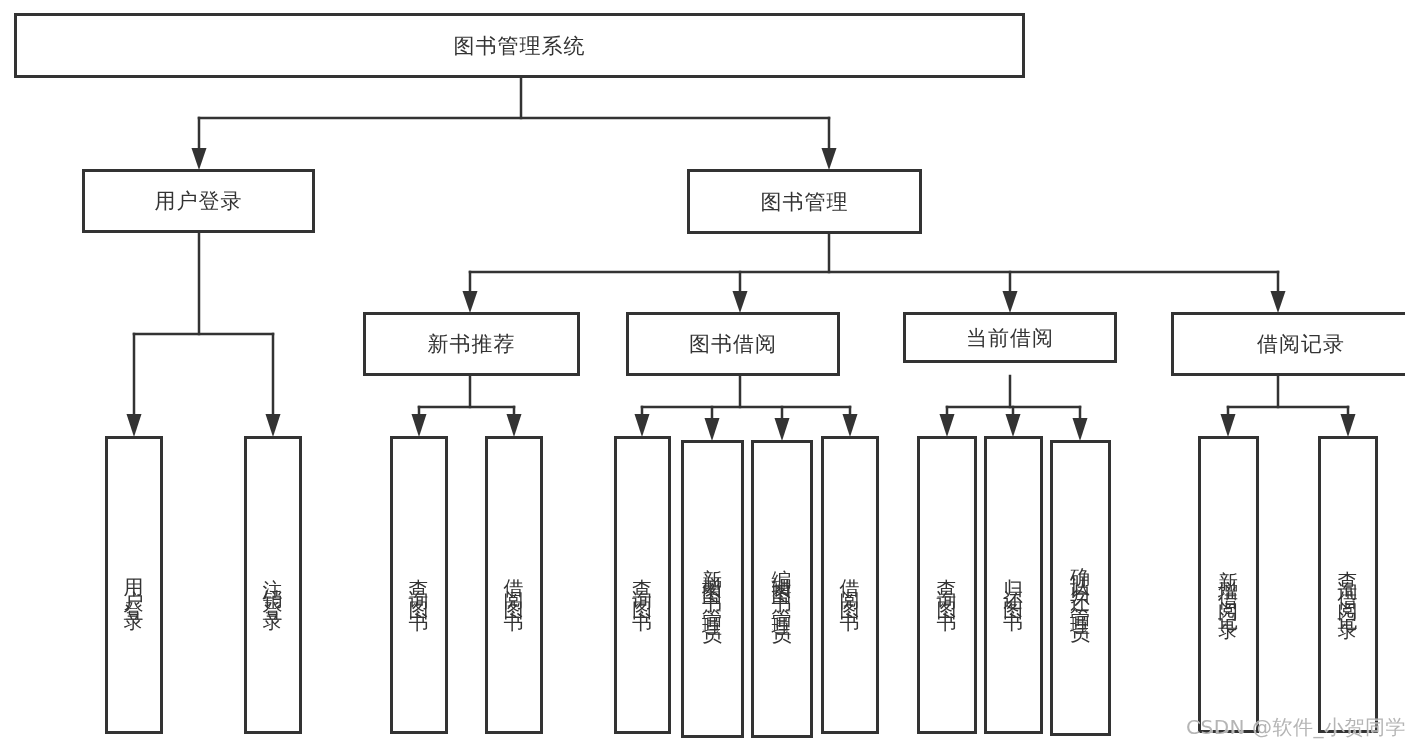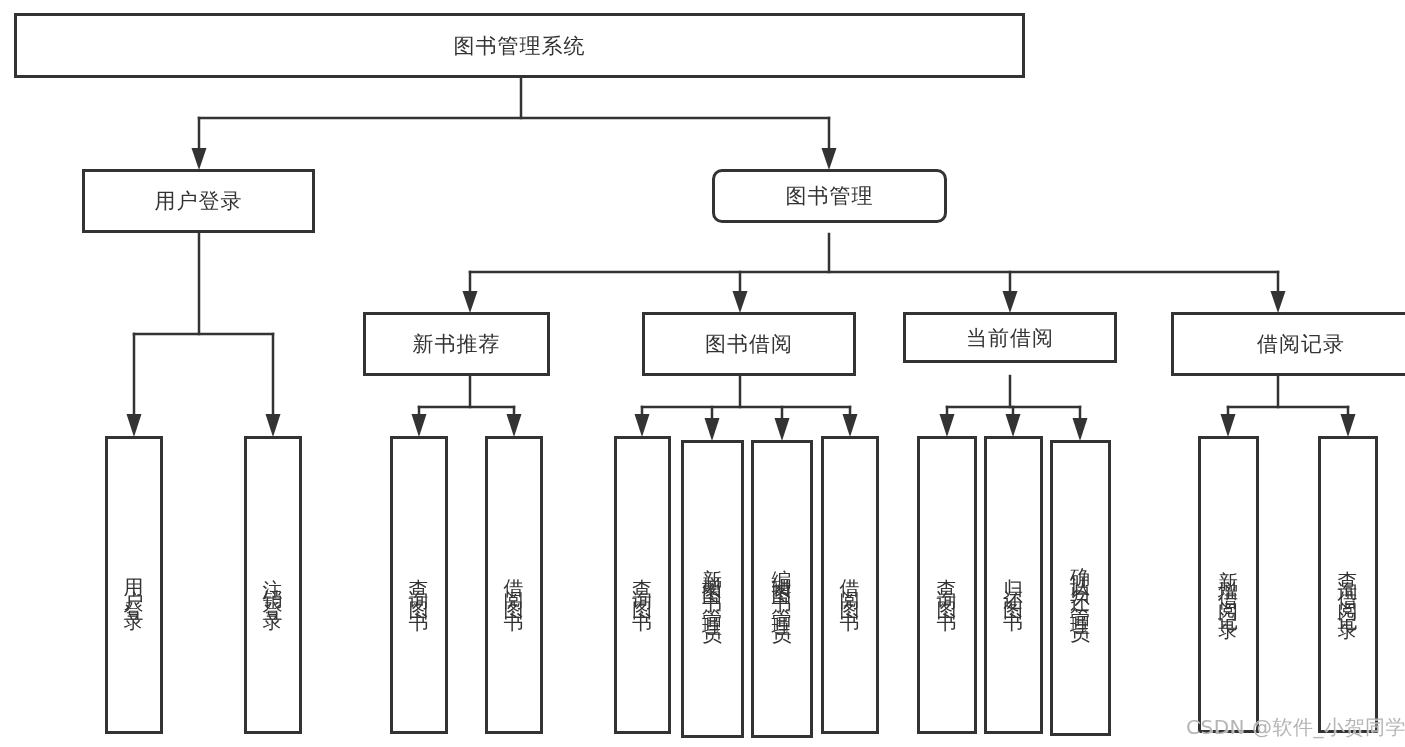--- a/index.html
+++ b/index.html
@@ -100,28 +100,28 @@
       <polygon points="1340.5,414 1355.5,414 1348,437"></polygon>
   </svg>
 
   <div class="node" style="left:14px;top:13px;width:1011px;height:65px;">
     <span>图书管理系统</span>
   </div>
 
   <div class="node" style="left:82px;top:169px;width:233px;height:64px;">
     <span>用户登录</span>
   </div>
-  <div class="node" style="left:712px;top:169px;width:235px;height:54px;border-radius:10px;">
+  <div class="node" style="left:687px;top:169px;width:235px;height:65px;">
     <span>图书管理</span>
   </div>
 
-  <div class="node" style="left:363px;top:312px;width:187px;height:64px;">
+  <div class="node" style="left:363px;top:312px;width:217px;height:64px;">
     <span>新书推荐</span>
   </div>
-  <div class="node" style="left:642px;top:312px;width:214px;height:64px;">
+  <div class="node" style="left:626px;top:312px;width:214px;height:64px;">
     <span>图书借阅</span>
   </div>
   <div class="node" style="left:903px;top:312px;width:214px;height:51px;">
     <span>当前借阅</span>
   </div>
   <div class="node" style="left:1171px;top:312px;width:260px;height:64px;font-family:Liberation Serif, serif;">
     <span>借阅记录</span>
   </div>
 
   <div class="node leaf" style="left:105px;top:436px;width:58px;height:298px;">

